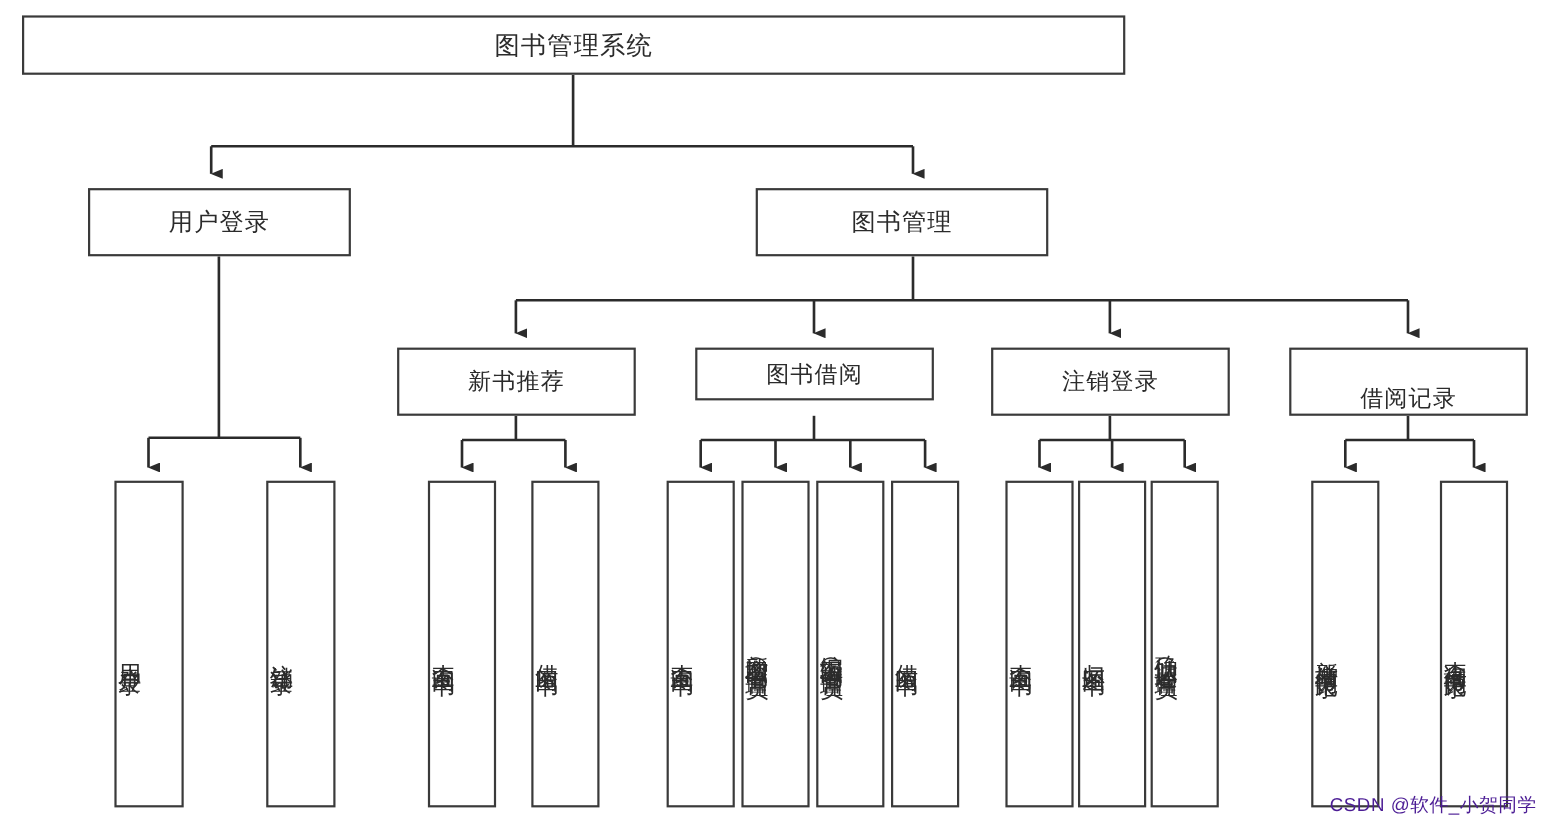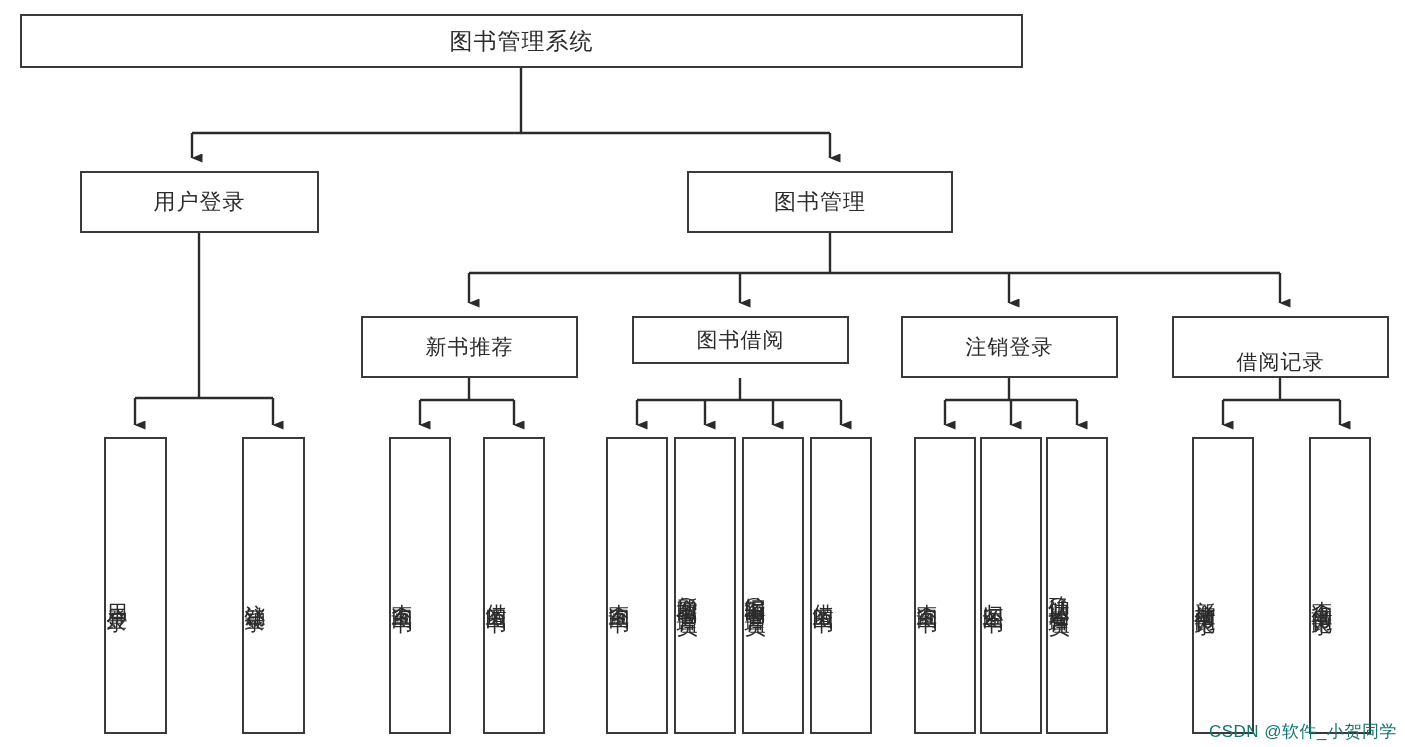--- a/index.html
+++ b/index.html
@@ -59,21 +59,21 @@
     text-orientation: upright;
     letter-spacing: 3px;
     line-height: 1.05;
     white-space: pre;
   }
   .watermark {
     position: absolute;
     right: 8px;
     bottom: 4px;
     font-size: 17px;
-    color: #0f766e;
+    color: #4c1d95;
     letter-spacing: 0.5px;
     white-space: nowrap;
     pointer-events: none;
   }
 </style>
 </head>
 <body>
 
 <div id="diagram-root">
 

